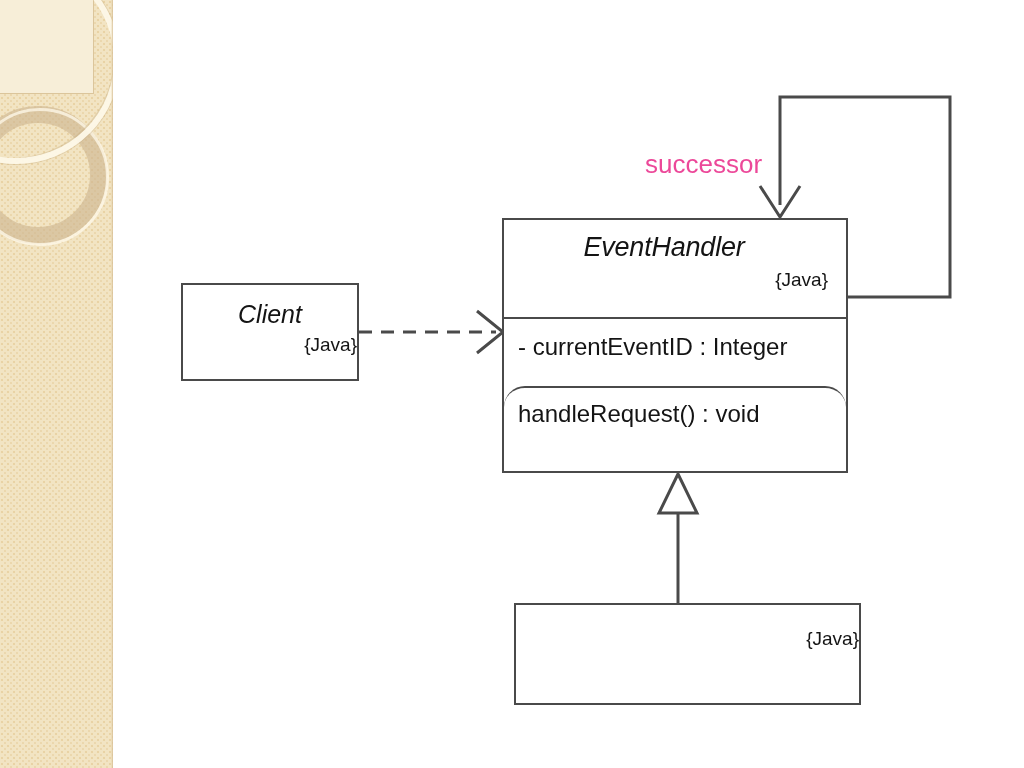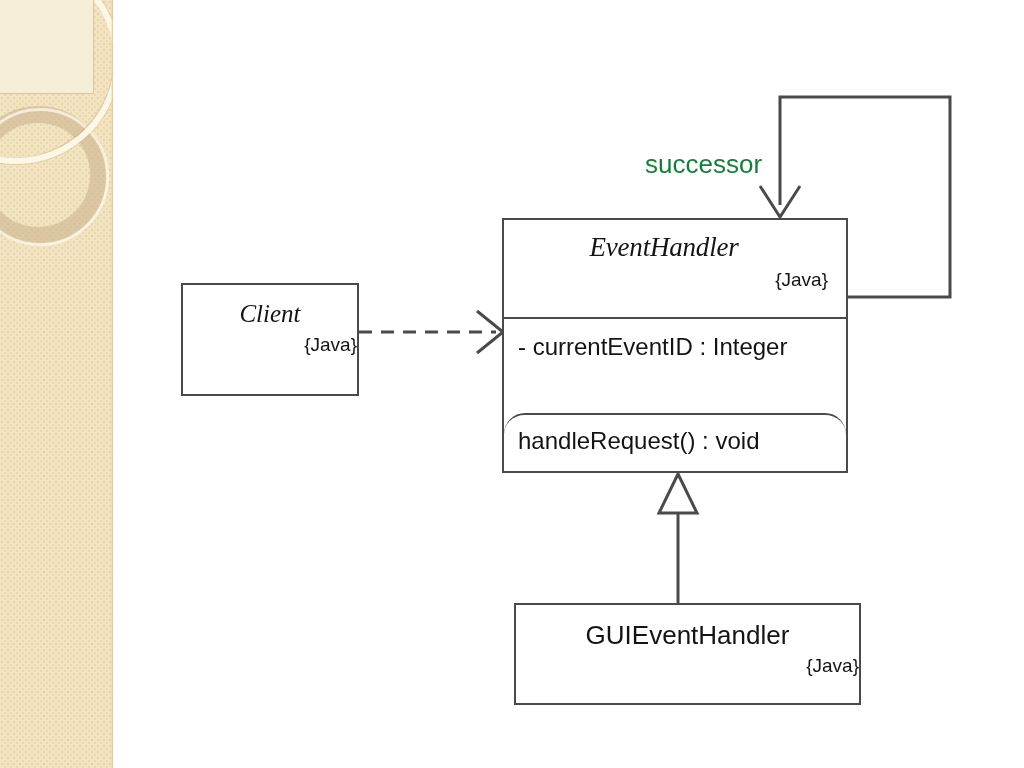--- a/index.html
+++ b/index.html
@@ -104,68 +104,67 @@
   .compartment-divider {
     border-top: 2px solid #4a4a4a;
   }
   .cls-name {
     text-align: center;
     color: #141414;
     line-height: 1.05;
   }
   .cls-name.abstract {
     font-style: italic;
-    font-family: Liberation Serif, serif;
   }
   .cls-stereo {
     text-align: right;
     color: #141414;
   }
   .member-line {
     color: #141414;
     white-space: nowrap;
   }
 
   
   #box-eventhandler {
     left: 502px; top: 218px;
     width: 346px; height: 255px;
   }
   #eh-header { height: 97px; padding-top: 13px; }
   #eh-header .cls-name { font-size: 27px; letter-spacing: -0.2px; padding-right: 22px; }
   #eh-header .cls-stereo { font-size: 19px; margin-top: 8px; padding-right: 18px; }
-  #eh-attrs { height: 96px; padding: 9px 0 0 14px; }
+  #eh-attrs { height: 69px; padding: 9px 0 0 14px; }
   #eh-attrs .member-line { font-size: 24px; line-height: 38px; }
   #eh-ops { height: 58px; padding: 9px 0 0 14px; border-radius: 21px; }
   #eh-ops .member-line { font-size: 24px; line-height: 34px; }
 
   
   #box-client {
     left: 181px; top: 283px;
-    width: 178px; height: 113px;
+    width: 178px; height: 98px;
     padding-top: 16px;
   }
   #box-client .cls-name { font-size: 25px; }
   #box-client .cls-stereo { font-size: 19px; margin-top: 7px; }
 
   
   #box-guieventhandler {
     left: 514px; top: 603px;
     width: 347px; height: 102px;
     padding-top: 17px;
   }
   #box-guieventhandler .cls-name { font-size: 26px; }
   #box-guieventhandler .cls-stereo { font-size: 19px; margin-top: 6px; }
 
   
   #successor-label {
     position: absolute;
     left: 645px; top: 149px;
     font-size: 26px;
-    color: #15803d;
+    color: #ec4899;
     z-index: 4;
     white-space: nowrap;
   }
 </style>
 </head>
 <body>
 
 <div id="stage">
 
   <div id="sidebar">
@@ -207,17 +206,16 @@
     </div>
     <div class="uml-compartment compartment-divider" id="eh-attrs">
       <div class="member-line">- currentEventID : Integer</div>
     </div>
     <div class="uml-compartment compartment-divider" id="eh-ops">
       <div class="member-line">handleRequest() : void</div>
     </div>
   </div>
 
   <div class="uml-box" id="box-guieventhandler">
-    <div class="cls-name">GUIEventHandler</div>
     <div class="cls-stereo">{Java}</div>
   </div>
 
 </div>
 
 </body></html>

